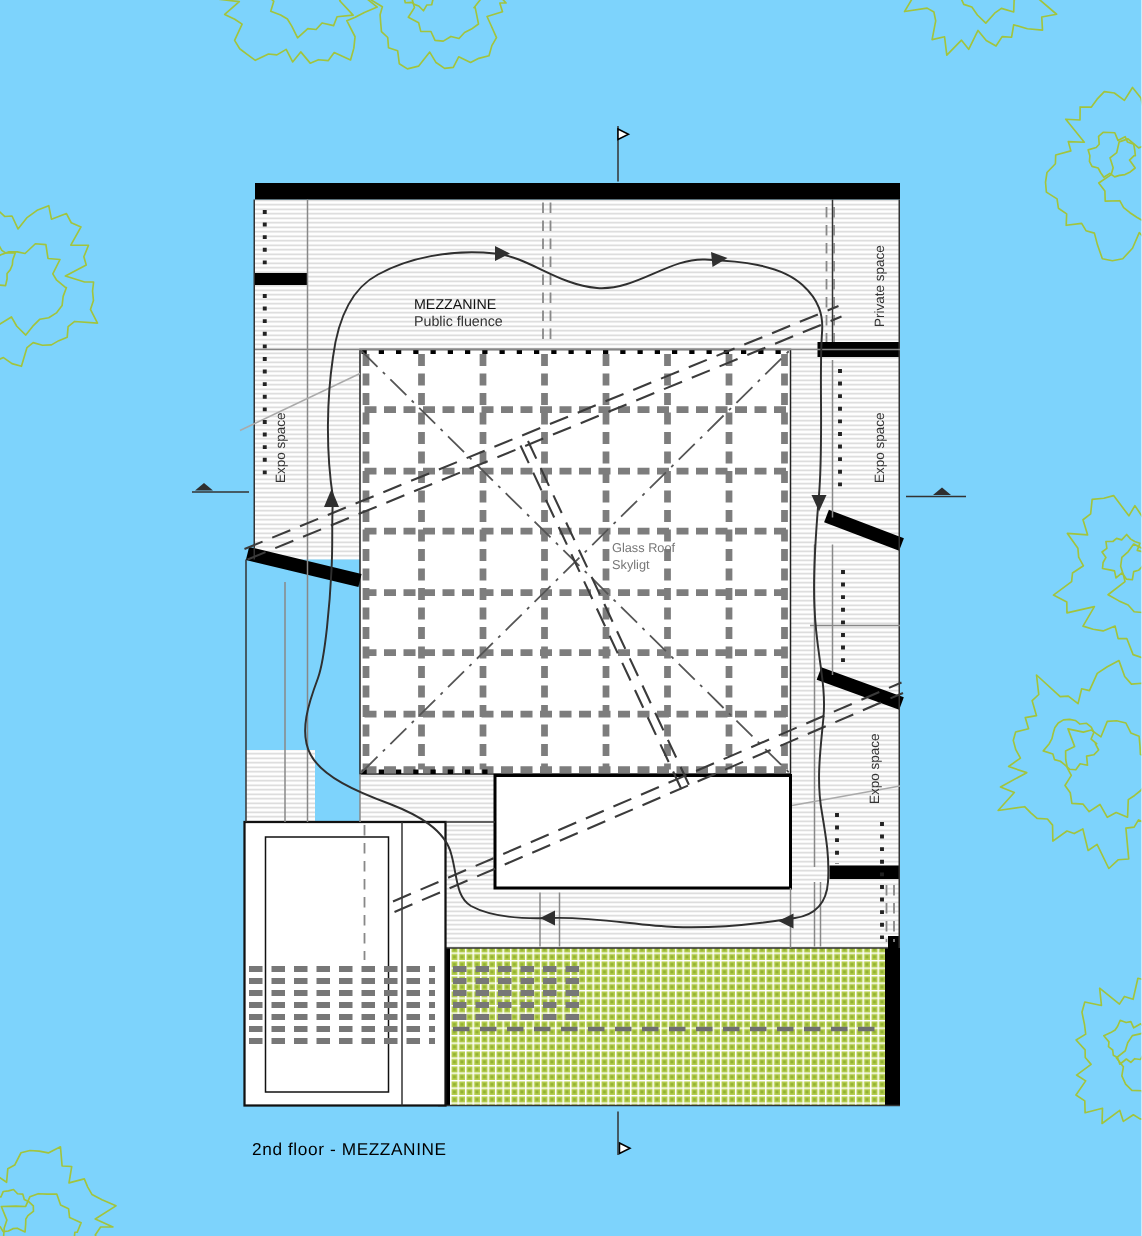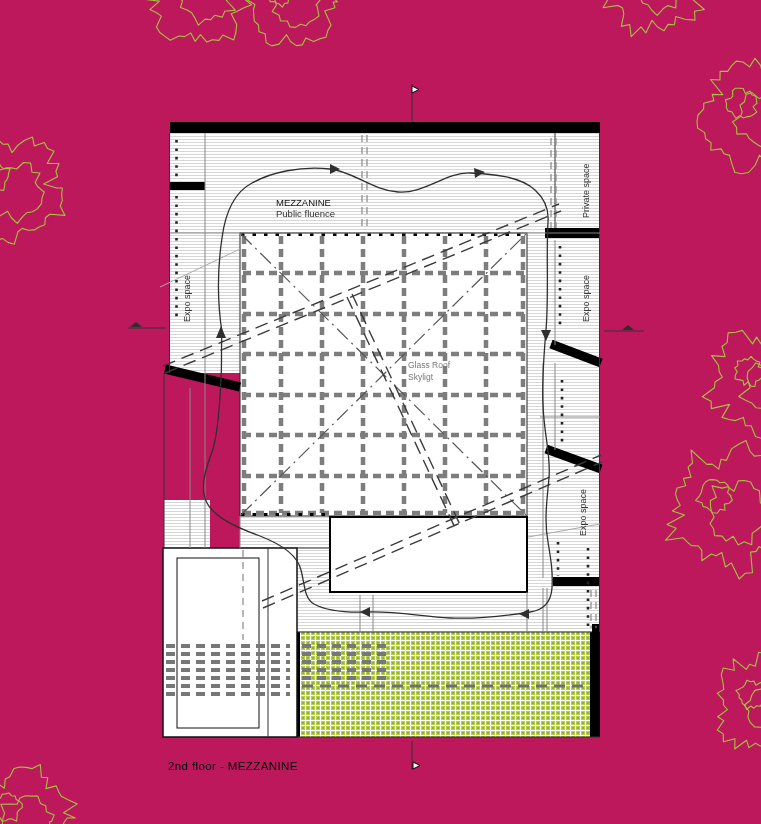--- a/index.html
+++ b/index.html
@@ -1,21 +1,21 @@
 <!DOCTYPE html>
 <html style="--tree: #a2c43c; --grass-a: #b6ce4f; --grass-b: #93b232; --wall: #000000; --hatch-line: #d6d6d6; --grid: #7d7d7d; --line-dark: #2f2f2f; --label-gray: #777777;"><head>
 <meta charset="utf-8">
 <style>
   :root{
     --tree:#a2c43c; --grass-a:#b6ce4f; --grass-b:#93b232;
     --wall:#000000; --hatch-line:#d6d6d6; --grid:#7d7d7d;
     --line-dark:#2f2f2f; --label-gray:#777777;
   }
   html,body{margin:0;padding:0;background:#ffffff;}
-  .stage{width:761px;height:824px;position:relative;background:#be185d;overflow:hidden;}
+  .stage{width:761px;height:824px;position:relative;background:#7dd3fc;overflow:hidden;}
   svg{display:block;}
   text{font-family:"Liberation Sans","DejaVu Sans",sans-serif;}
   .t-caption{font-size:11.5px;fill:#000;letter-spacing:.4px;}
   .t-label{font-size:9.5px;fill:#111;}
   .t-sub{font-size:9.5px;fill:#333;}
   .t-gray{font-size:8.5px;fill:var(--label-gray);}
   .t-rot{font-size:9px;fill:#333;}
   .hatchfill{fill:url(#hatchH);}
   .whitefill{fill:#fff;}
   .wall{fill:var(--wall);}

